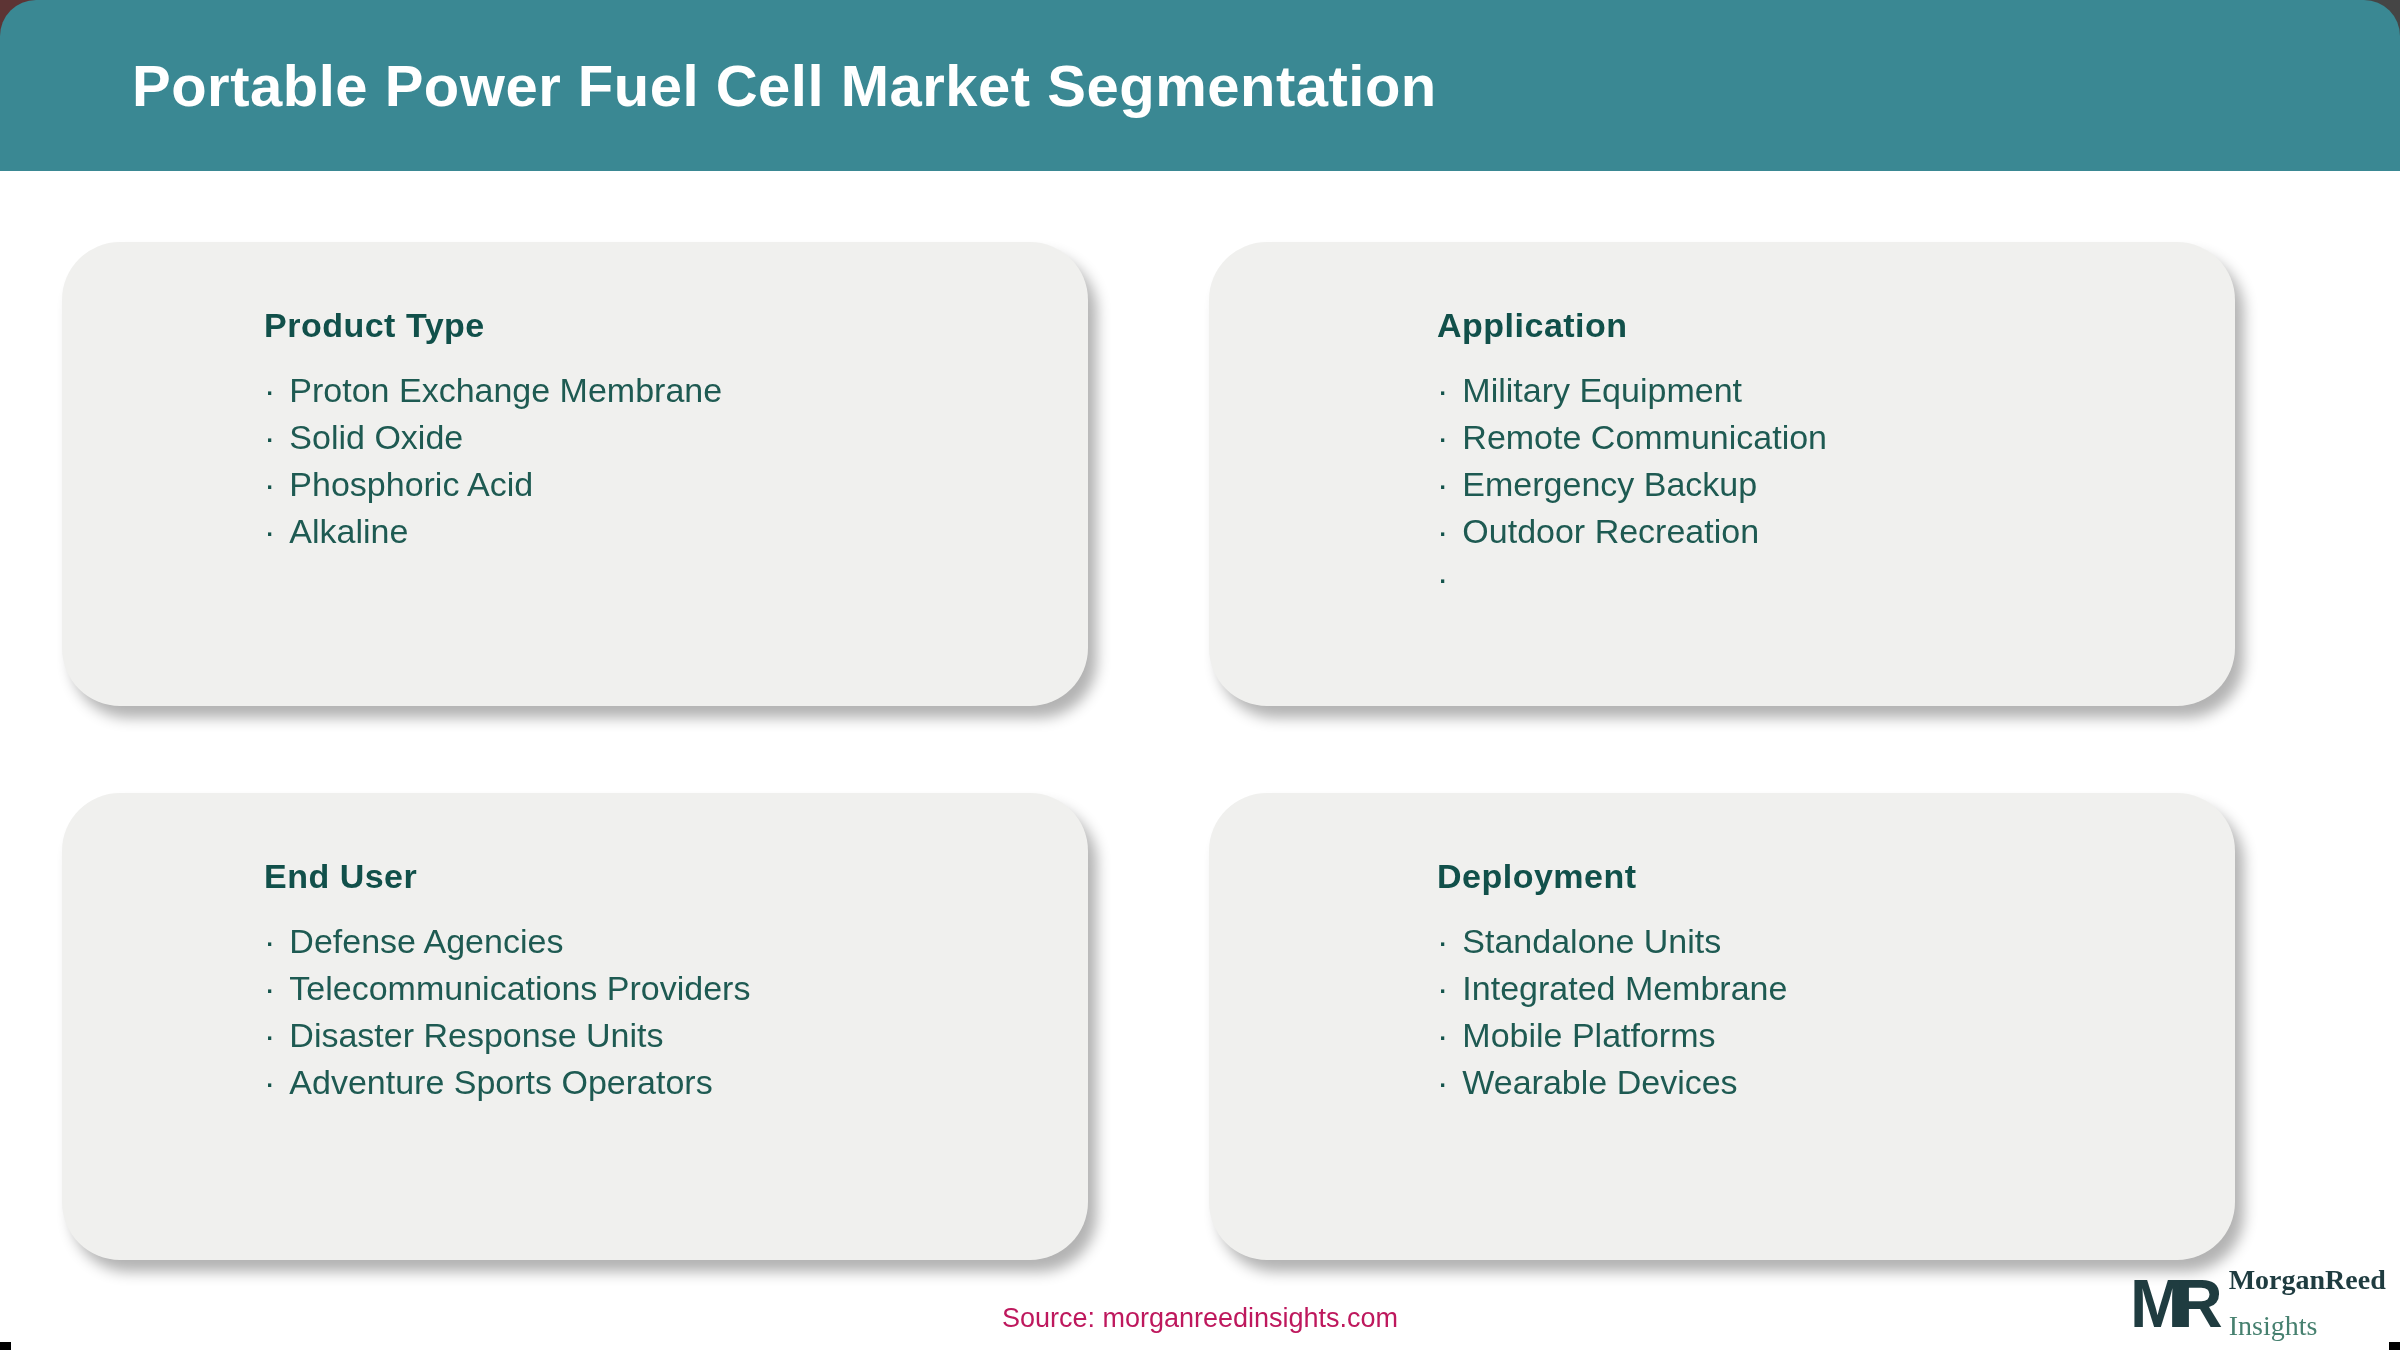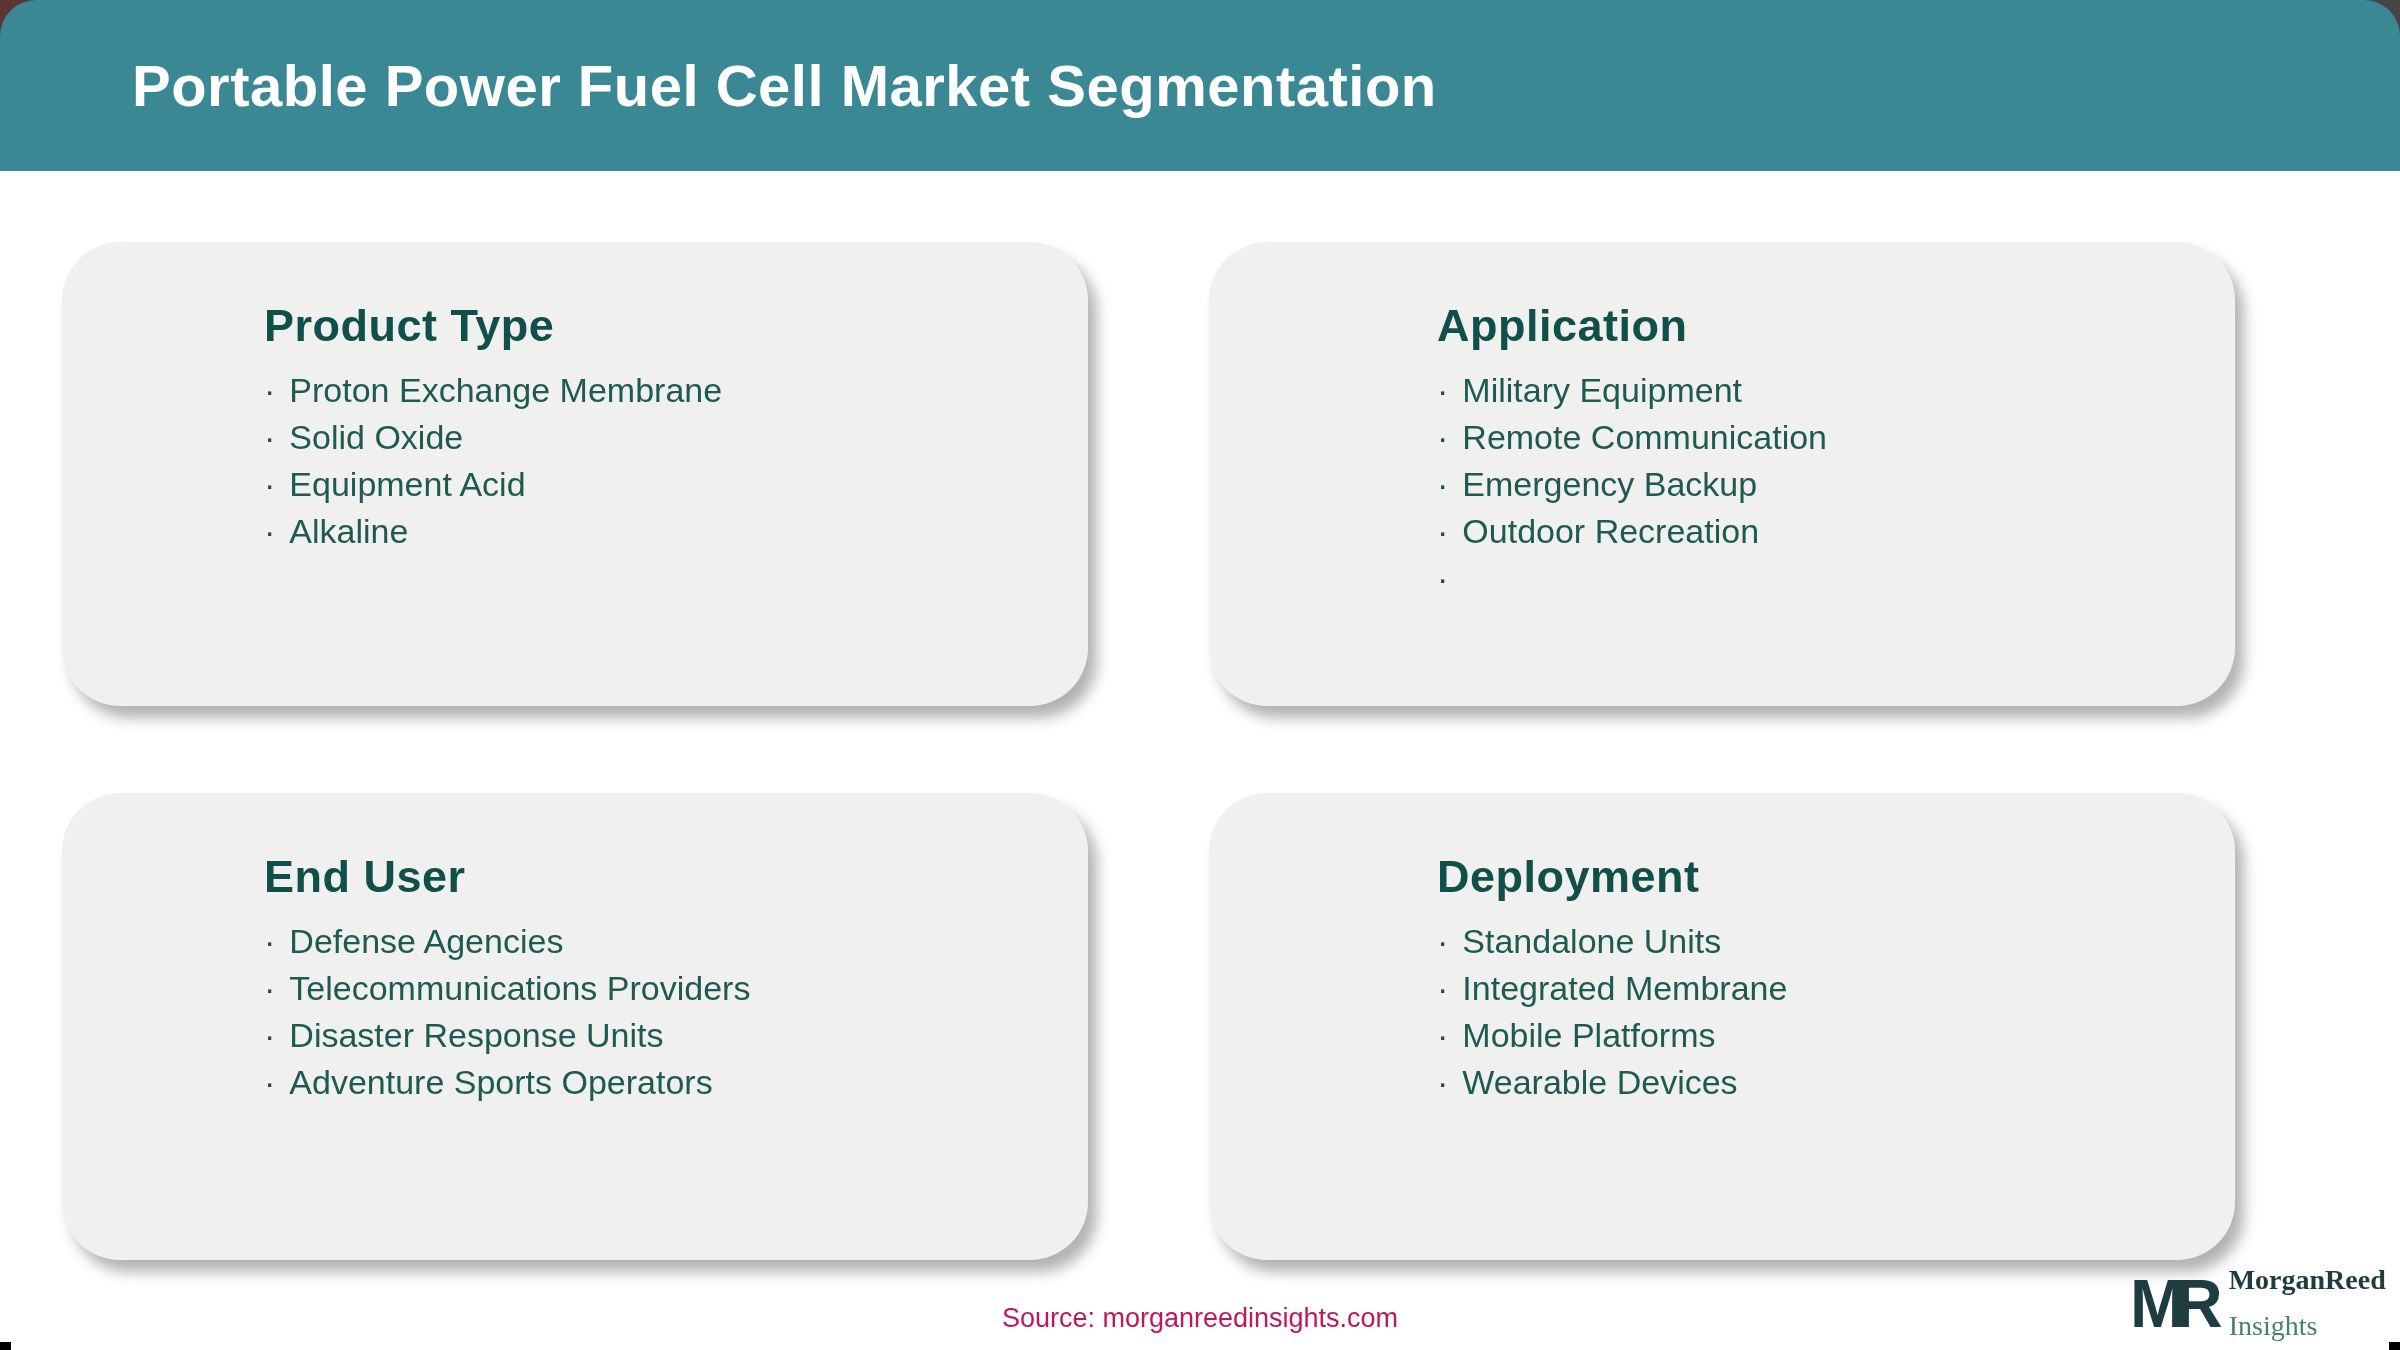--- a/index.html
+++ b/index.html
@@ -48,21 +48,21 @@
   .card.r1 { top: 242px; height: 464px; }
   .card.r2 { top: 793px; height: 467px; }
   .card.c1 { left: 62px; }
   .card.c2 { left: 1209px; }
 
   .card-content { padding-top: 56px; padding-right: 40px; }
   .card.c1 .card-content { padding-left: 202px; }
   .card.c2 .card-content { padding-left: 228px; }
 
   .card-title {
-    font-size: 45px;
+    font-size: 34px;
     line-height: 55px;
     font-weight: 700;
     color: #11504a;
     letter-spacing: 0.5px;
   }
   .card-items { list-style: none; margin-top: 14px; }
   .card-items li {
     display: flex;
     align-items: center;
     font-size: 34px;
@@ -159,21 +159,21 @@
           <li>
             <span class="bullet">·</span>
             <span>Proton Exchange Membrane</span>
           </li>
           <li>
             <span class="bullet">·</span>
             <span>Solid Oxide</span>
           </li>
           <li>
             <span class="bullet">·</span>
-            <span>Equipment Acid</span>
+            <span>Phosphoric Acid</span>
           </li>
           <li>
             <span class="bullet">·</span>
             <span>Alkaline</span>
           </li>
         </ul>
     </div>
   </div>
 
   <div class="card r1 c2">

